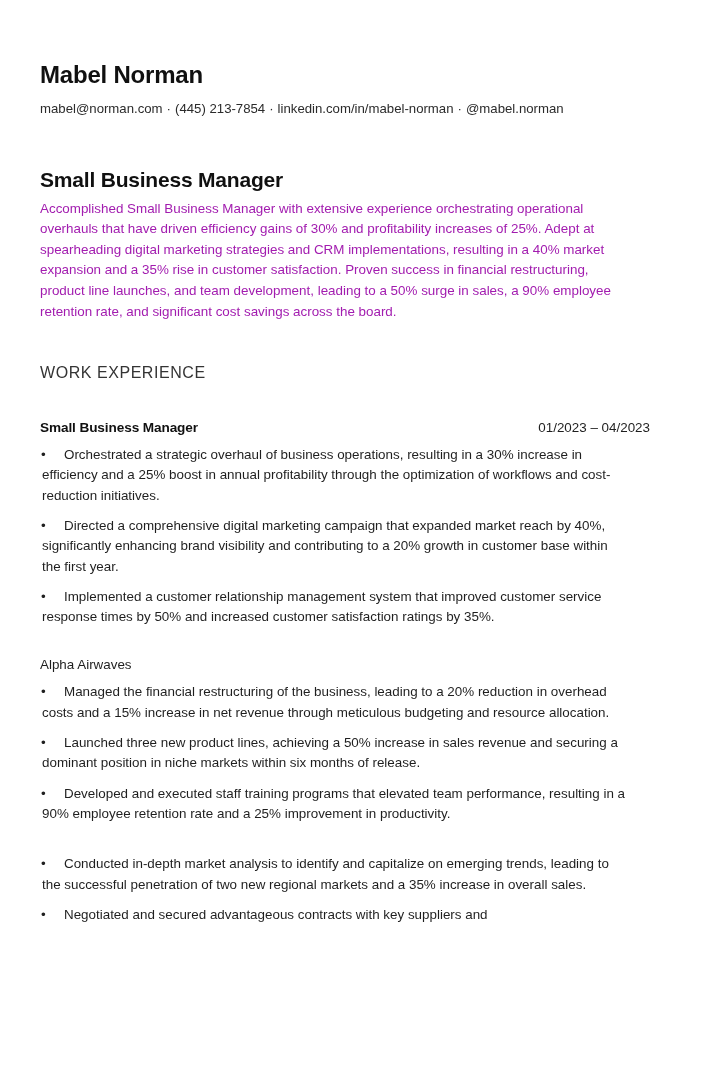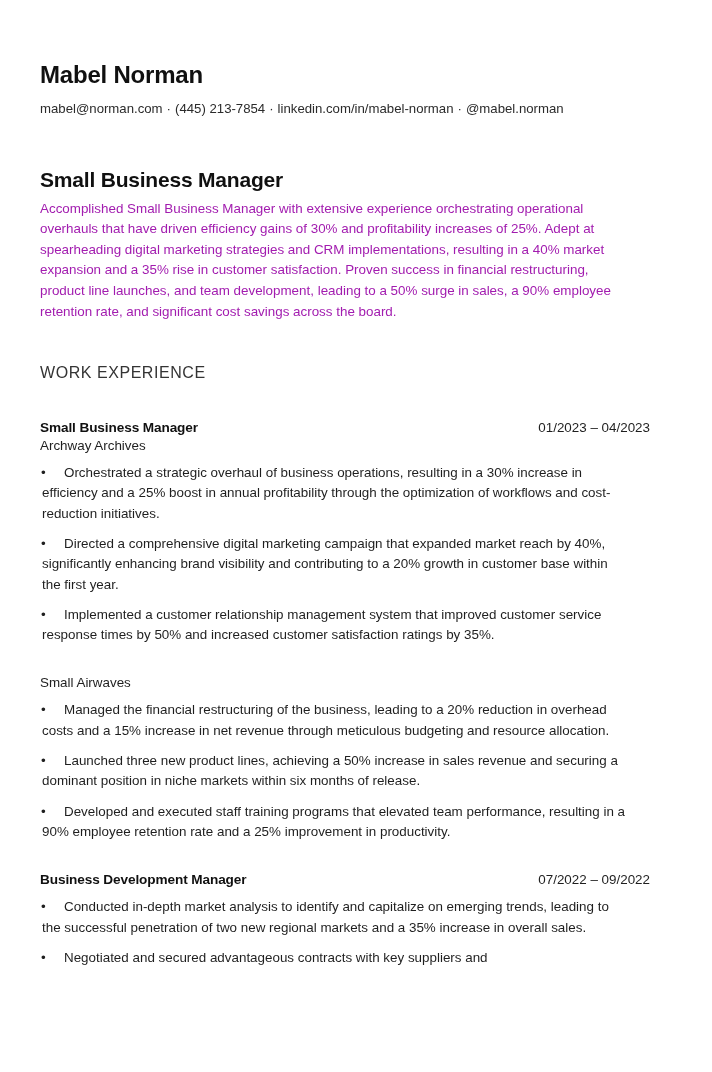--- a/index.html
+++ b/index.html
@@ -142,40 +142,35 @@
   <p class="summary">Accomplished Small Business Manager with extensive experience orchestrating operational overhauls that have driven efficiency gains of 30% and profitability increases of 25%. Adept at spearheading digital marketing strategies and CRM implementations, resulting in a 40% market expansion and a 35% rise in customer satisfaction. Proven success in financial restructuring, product line launches, and team development, leading to a 50% surge in sales, a 90% employee retention rate, and significant cost savings across the board.</p>
 
   <div class="section-label">WORK EXPERIENCE</div>
 
   <div>
       <div class="job">
         <div class="job-head">
           <div class="job-title">Small Business Manager</div>
           <div class="job-dates">01/2023 – 04/2023</div>
         </div>
-        <div class="job-company">Archway Archives</div>
         <ul class="bullets">
           <li><span class="dot">•</span>Orchestrated a strategic overhaul of business operations, resulting in a 30% increase in efficiency and a 25% boost in annual profitability through the optimization of workflows and cost-reduction initiatives.</li>
           <li><span class="dot">•</span>Directed a comprehensive digital marketing campaign that expanded market reach by 40%, significantly enhancing brand visibility and contributing to a 20% growth in customer base within the first year.</li>
           <li><span class="dot">•</span>Implemented a customer relationship management system that improved customer service response times by 50% and increased customer satisfaction ratings by 35%.</li>
         </ul>
       </div>
       <div class="job">
-        <div class="job-company">Small Airwaves</div>
+        <div class="job-company">Alpha Airwaves</div>
         <ul class="bullets">
           <li><span class="dot">•</span>Managed the financial restructuring of the business, leading to a 20% reduction in overhead costs and a 15% increase in net revenue through meticulous budgeting and resource allocation.</li>
           <li><span class="dot">•</span>Launched three new product lines, achieving a 50% increase in sales revenue and securing a dominant position in niche markets within six months of release.</li>
           <li><span class="dot">•</span>Developed and executed staff training programs that elevated team performance, resulting in a 90% employee retention rate and a 25% improvement in productivity.</li>
         </ul>
       </div>
       <div class="job">
-        <div class="job-head">
-          <div class="job-title">Business Development Manager</div>
-          <div class="job-dates">07/2022 – 09/2022</div>
-        </div>
         <ul class="bullets">
           <li><span class="dot">•</span>Conducted in-depth market analysis to identify and capitalize on emerging trends, leading to the successful penetration of two new regional markets and a 35% increase in overall sales.</li>
           <li><span class="dot">•</span>Negotiated and secured advantageous contracts with key suppliers and</li>
         </ul>
       </div>
     </div>
 
 </div>
 
 </body></html>

